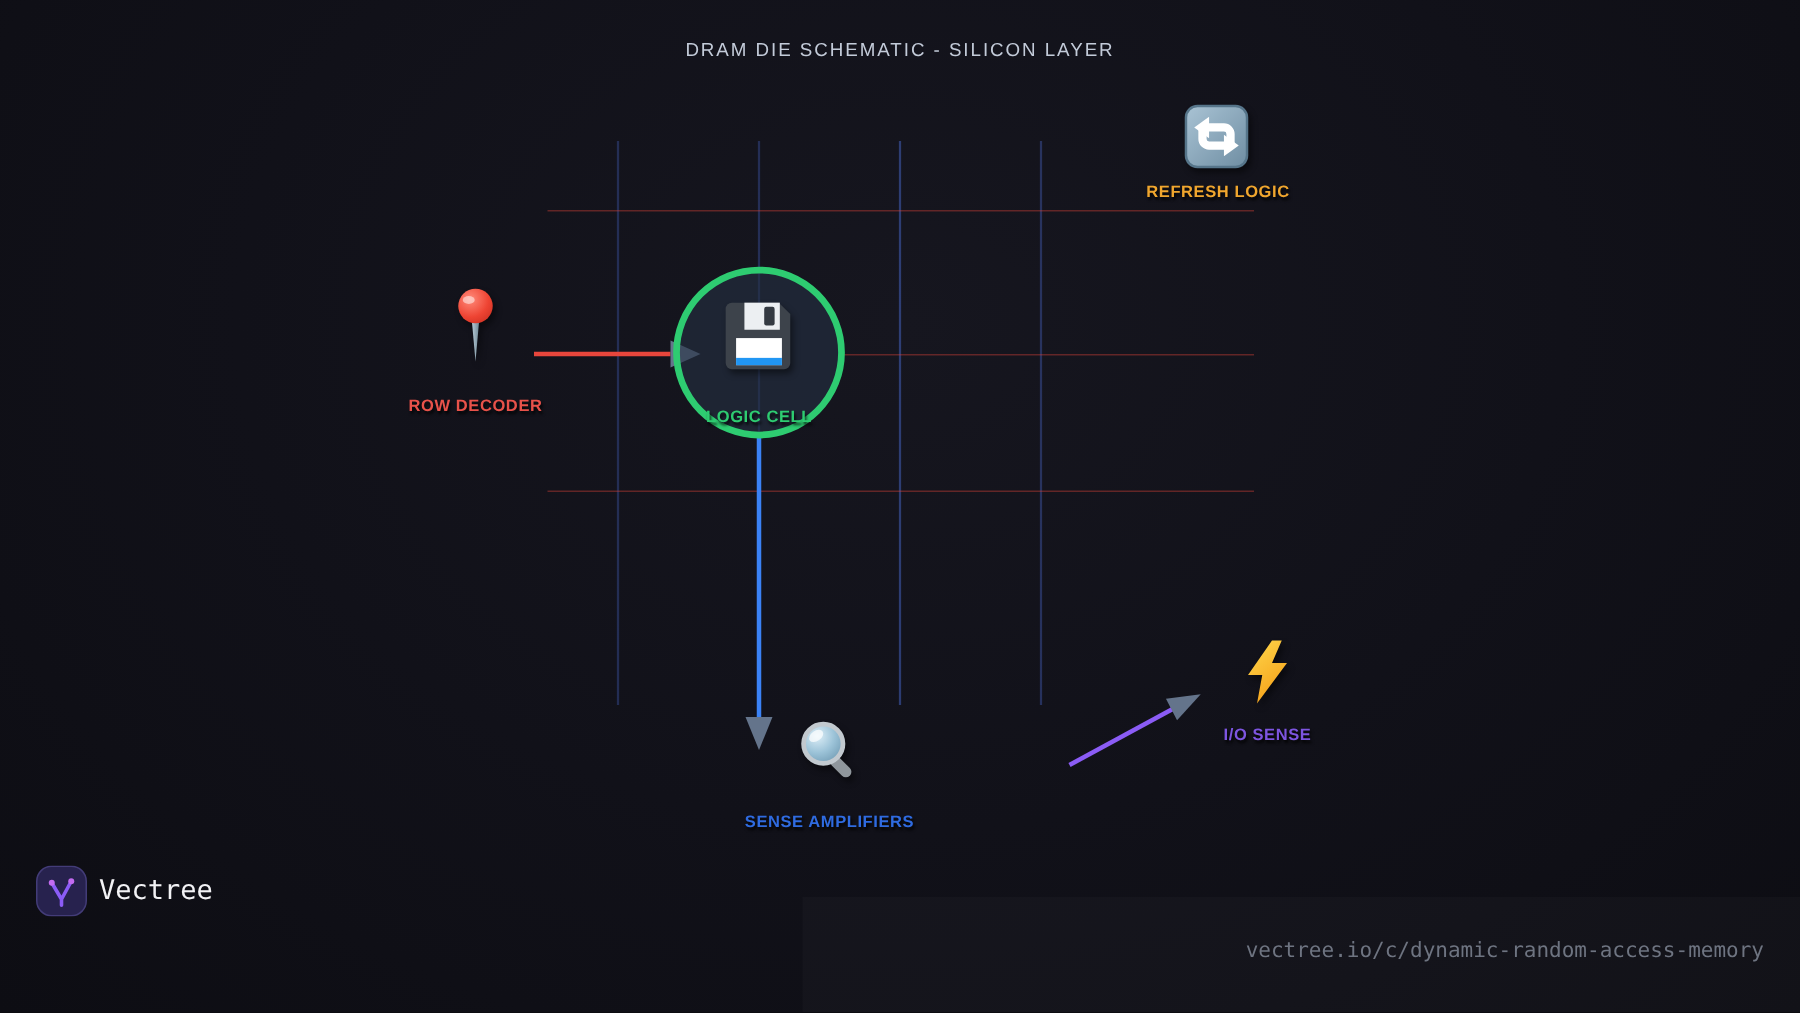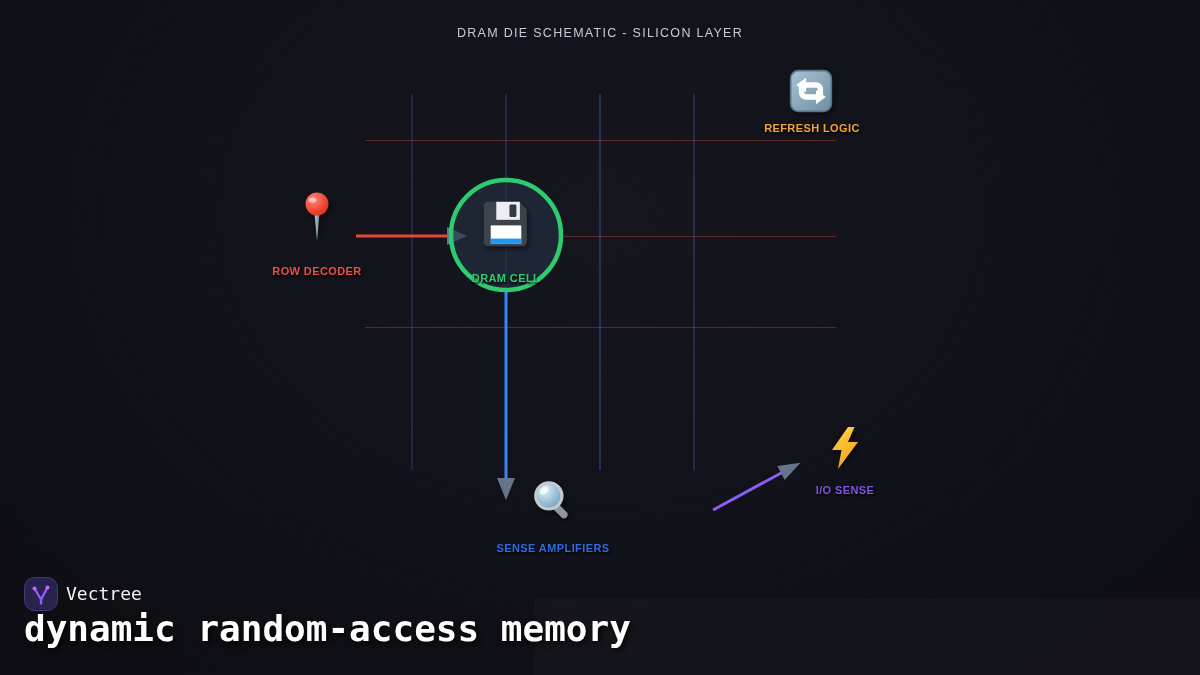--- a/index.html
+++ b/index.html
@@ -113,21 +113,21 @@
   </svg>
   <div class="abs node-label lbl-row" style="left:317px;top:255px">ROW DECODER</div>
 
   <svg class="abs icon" style="left:481px;top:199px" width="50" height="50" viewBox="0 0 36 36">
     <path d="M5 2 h22.5 L33 7.5 V31 a3 3 0 0 1 -3 3 H5 a3 3 0 0 1 -3 -3 V5 a3 3 0 0 1 3 -3 z" fill="#3d434b"></path>
     <rect x="11" y="2" width="17" height="13" fill="#eceff2"></rect>
     <rect x="20.5" y="4" width="5" height="9" rx="1" fill="#343a42"></rect>
     <rect x="7" y="19" width="22" height="13" fill="#ffffff"></rect>
     <rect x="7" y="28.5" width="22" height="3.5" fill="#2196f3"></rect>
   </svg>
-  <div class="abs node-label lbl-dram" style="left:506px;top:278px">DRAM CELL</div>
+  <div class="abs node-label lbl-dram" style="left:506px;top:278px">LOGIC CELL</div>
 
   <svg class="abs icon" style="left:531px;top:478px" width="42" height="42" viewBox="0 0 40 40">
     <defs>
       <radialGradient id="gLens" cx="0.35" cy="0.3" r="0.95">
         <stop offset="0" stop-color="#ddeef7"></stop>
           <stop offset="0.45" stop-color="#9cc3d8"></stop>
           <stop offset="1" stop-color="#5e8aa4"></stop>
       </radialGradient>
     </defs>
     <rect x="25" y="23.5" width="16" height="7" rx="3.5" fill="#8f969c" transform="rotate(45 25 23.5)"></rect>
@@ -149,15 +149,15 @@
 
   <div id="footer-panel-shade" class="abs"></div>
 
   <svg class="abs" style="left:24px;top:577px" width="34" height="34" viewBox="0 0 34 34">
     <rect x="0.5" y="0.5" width="33" height="33" rx="10" fill="#27224e" stroke="#433c78"></rect>
     <path d="M10.5 11.5 L17 22.5 L23.5 10.5 M17 22.5 V26.5" fill="none" stroke="#8b5cf6" stroke-width="2.4" stroke-linecap="round" stroke-linejoin="round"></path>
     <circle cx="10.5" cy="11.5" r="2" fill="#c26bf0"></circle>
     <circle cx="23.5" cy="10.5" r="2" fill="#c26bf0"></circle>
   </svg>
   <div id="brand-name" class="abs">Vectree</div>
-  <div id="card-heading" class="abs">dynamic random-access memory</div>
+  <div id="card-url" class="abs">vectree.io/c/dynamic-random-access-memory</div>
 
 </div>
 
 </body></html>

